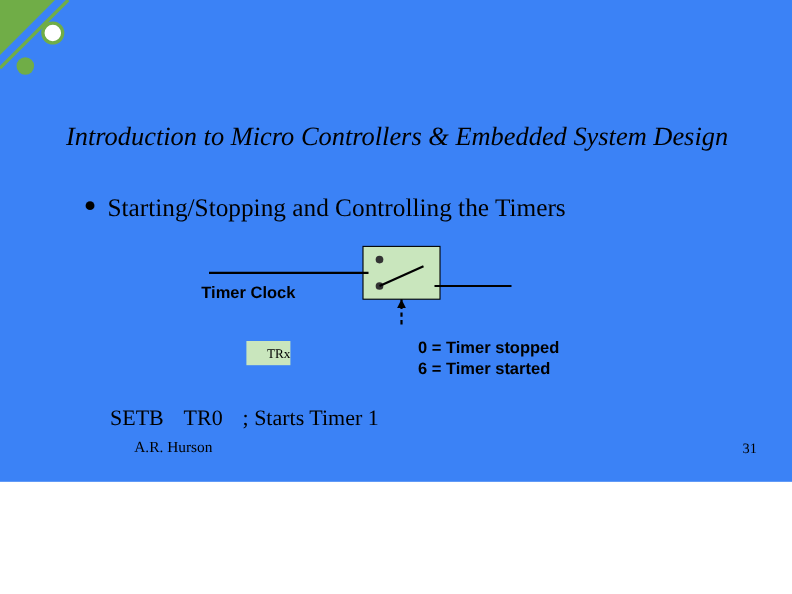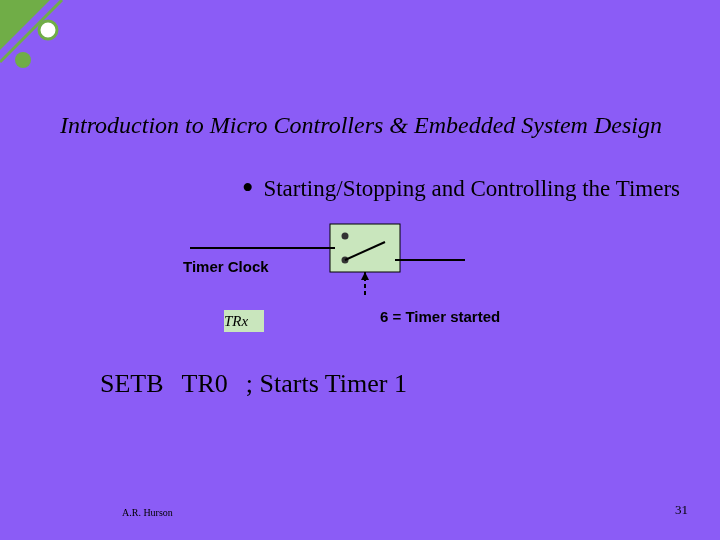--- a/index.html
+++ b/index.html
@@ -1,21 +1,21 @@
 <!DOCTYPE html>
 <html><head>
 <meta charset="utf-8">
 <style>
   * { box-sizing: border-box; margin: 0; padding: 0; }
   html, body { width: 720px; height: 540px; overflow: hidden; background: #fff; }
   .slide {
     position: relative;
     width: 720px;
-    height: 540px;
-    background: #8b5cf6;
+    height: 438px;
+    background: #3b82f6;
     font-family: "Times New Roman", Times, serif;
   }
   .corner-deco {
     position: absolute;
     top: 0; left: 0;
     width: 120px; height: 120px;
     pointer-events: none;
   }
   .title {
     position: absolute;
@@ -23,24 +23,23 @@
     left: 60px;
     right: 40px;
     font-style: italic;
     font-size: 24px;
     color: #000;
   }
   .bullet-row {
     position: absolute;
     top: 176px;
     left: 76px;
-    right: 40px;
+    right: 24px;
     font-size: 23px;
     color: #000;
-    text-align: right;
   }
   .bullet-dot {
     display: inline-block;
     vertical-align: middle;
     font-size: 34px;
     line-height: 0;
     margin-right: 4px;
     position: relative;
     top: -3px;
   }
@@ -71,43 +70,42 @@
     color: #000;
   }
   .trx-box {
     position: absolute;
     top: 310px;
     left: 224px;
     width: 40px;
     height: 22px;
     background: #c9e6bd;
     font-family: "Times New Roman", serif;
-    font-style: italic;
-    font-size: 15px;
-    text-align: left;
+    font-size: 12px;
+    text-align: right;
     line-height: 22px;
     color: #000;
   }
   .code-table {
     position: absolute;
     top: 365px;
     left: 100px;
-    font-size: 26px;
+    font-size: 20px;
     color: #000;
     border-collapse: collapse;
   }
   .code-table td {
     padding: 4px 18px 4px 0;
     vertical-align: top;
   }
   .footer-author {
     position: absolute;
     bottom: 22px;
     left: 122px;
-    font-size: 10px;
+    font-size: 14px;
     color: #000;
   }
   .footer-page {
     position: absolute;
     bottom: 22px;
     right: 32px;
     font-size: 13px;
     color: #000;
     margin-left: 48px;
   }
@@ -147,20 +145,21 @@
 
       <line x1="195" y1="75" x2="195" y2="52" stroke="#000" stroke-width="2" stroke-dasharray="4 3"></line>
       <polygon points="195,52 191,60 199,60" fill="#000"></polygon>
     </svg>
     <div class="timer-clock-label">Timer Clock</div>
   </div>
 
   <div class="trx-box">TRx</div>
 
   <div class="legend">
+    <div>0 = Timer stopped</div>
     <div>6 = Timer started</div>
   </div>
 
   <table class="code-table">
     <tbody>
         <tr>
       <td>SETB</td>
       <td>TR0</td>
       <td>; Starts Timer 1</td>
     </tr>

